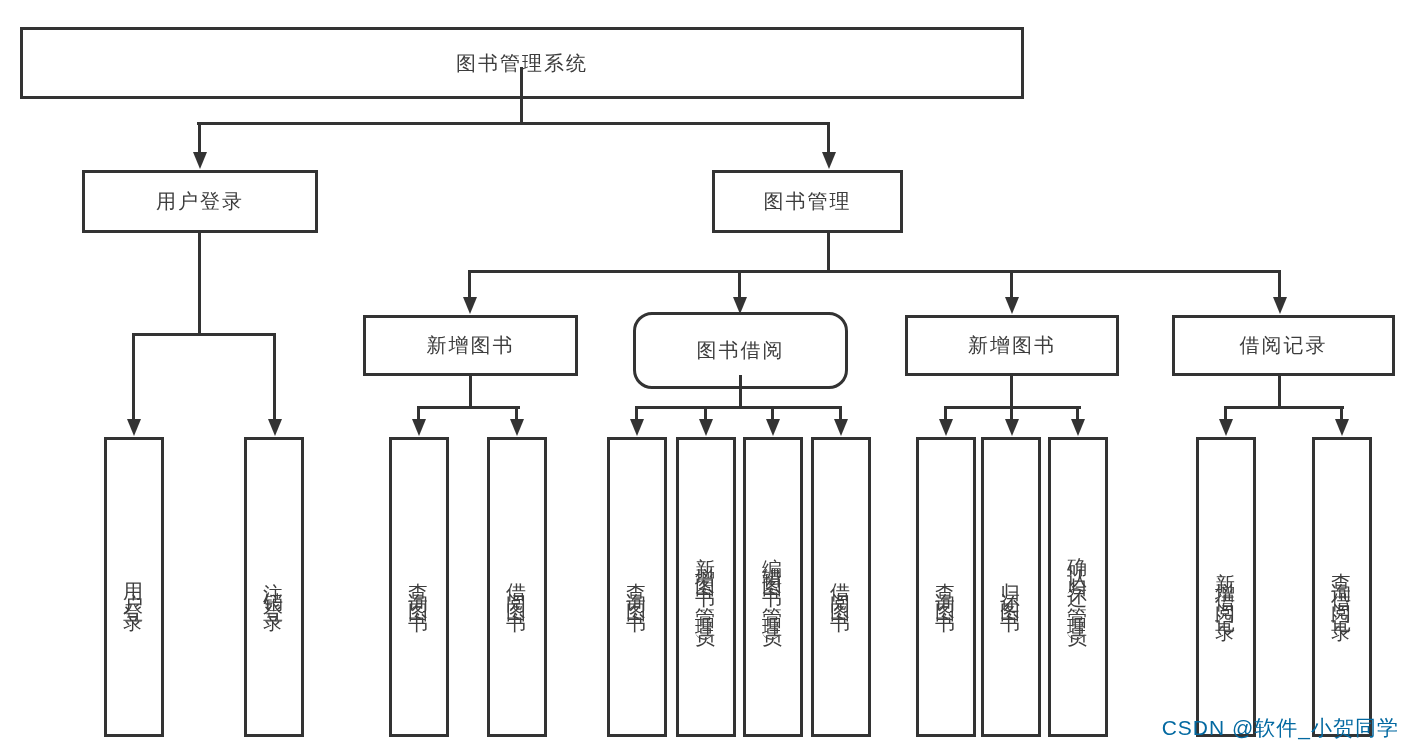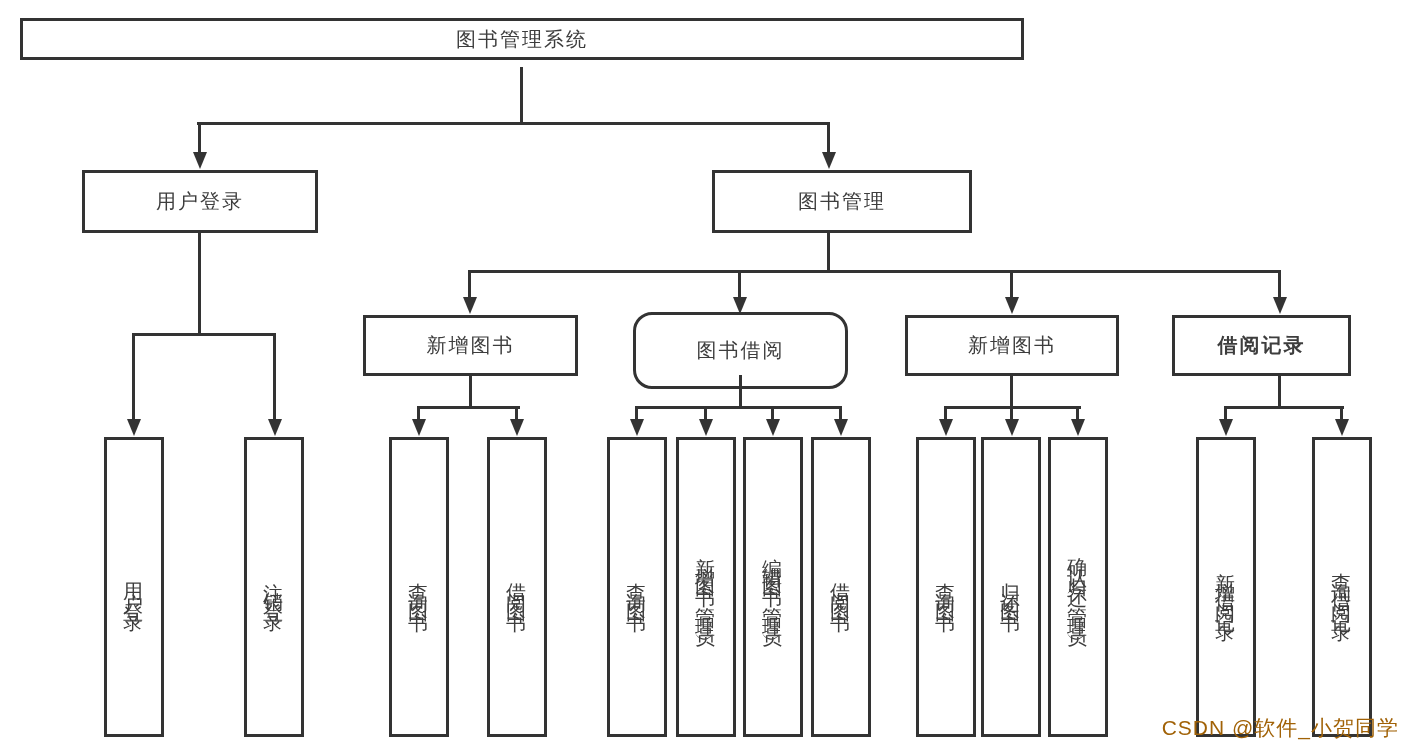--- a/index.html
+++ b/index.html
@@ -36,55 +36,55 @@
     content:"";position:absolute;left:-5.5px;bottom:-17px;
     width:0;height:0;
     border-left:7px solid transparent;
     border-right:7px solid transparent;
     border-top:17px solid #333333;
   }
   .watermark{
     position:absolute;
     right:6px;top:714px;
     font-size:21px;letter-spacing:1px;
-    color:#a16207;
+    color:#0369a1;
     white-space:nowrap;
   }
 </style>
 </head>
 <body>
 
 <div id="canvas">
 
-  <div class="node" style="left:20px;top:18px;width:1004px;height:42px;">图书管理系统</div>
+  <div class="node" style="left:20px;top:27px;width:1004px;height:72px;">图书管理系统</div>
 
   <div class="vline" style="left:520px;top:67px;height:58px;"></div>
   <div class="hline" style="left:197px;top:122px;width:633px;"></div>
   <div class="arrow" style="left:198px;top:125px;height:27px;"></div>
   <div class="arrow" style="left:827px;top:125px;height:27px;"></div>
 
   <div class="node" style="left:82px;top:170px;width:236px;height:63px;">用户登录</div>
-  <div class="node" style="left:712px;top:170px;width:260px;height:63px;">图书管理</div>
+  <div class="node" style="left:712px;top:170px;width:191px;height:63px;">图书管理</div>
 
   <div class="vline" style="left:198px;top:231px;height:105px;"></div>
   <div class="hline" style="left:132px;top:333px;width:144px;"></div>
   <div class="arrow" style="left:132px;top:336px;height:83px;"></div>
   <div class="arrow" style="left:273px;top:336px;height:83px;"></div>
 
   <div class="vline" style="left:827px;top:231px;height:42px;"></div>
   <div class="hline" style="left:468px;top:270px;width:813px;"></div>
   <div class="arrow" style="left:468px;top:273px;height:24px;"></div>
   <div class="arrow" style="left:738px;top:273px;height:24px;"></div>
   <div class="arrow" style="left:1010px;top:273px;height:24px;"></div>
   <div class="arrow" style="left:1278px;top:273px;height:24px;"></div>
 
   <div class="node" style="left:363px;top:315px;width:215px;height:61px;">新增图书</div>
   <div class="node" style="left:633px;top:312px;width:215px;height:77px;border-radius:19px;">图书借阅</div>
   <div class="node" style="left:905px;top:315px;width:214px;height:61px;">新增图书</div>
-  <div class="node" style="left:1172px;top:315px;width:179px;height:61px;font-weight:bold;">借阅记录</div>
+  <div class="node" style="left:1172px;top:315px;width:223px;height:61px;">借阅记录</div>
 
   <div class="vline" style="left:469px;top:375px;height:34px;"></div>
   <div class="hline" style="left:417px;top:406px;width:103px;"></div>
   <div class="arrow" style="left:417px;top:409px;height:10px;"></div>
   <div class="arrow" style="left:515px;top:409px;height:10px;"></div>
 
   <div class="vline" style="left:739px;top:375px;height:34px;"></div>
   <div class="hline" style="left:635px;top:406px;width:207px;"></div>
   <div class="arrow" style="left:635px;top:409px;height:10px;"></div>
   <div class="arrow" style="left:704px;top:409px;height:10px;"></div>

